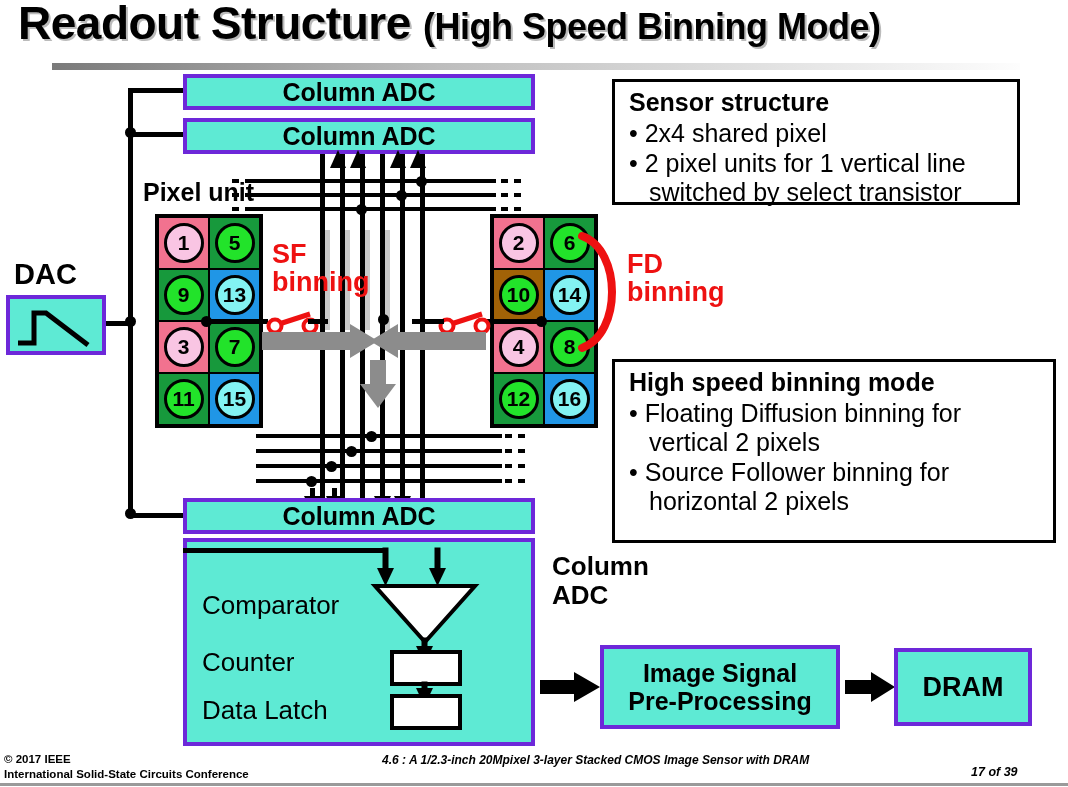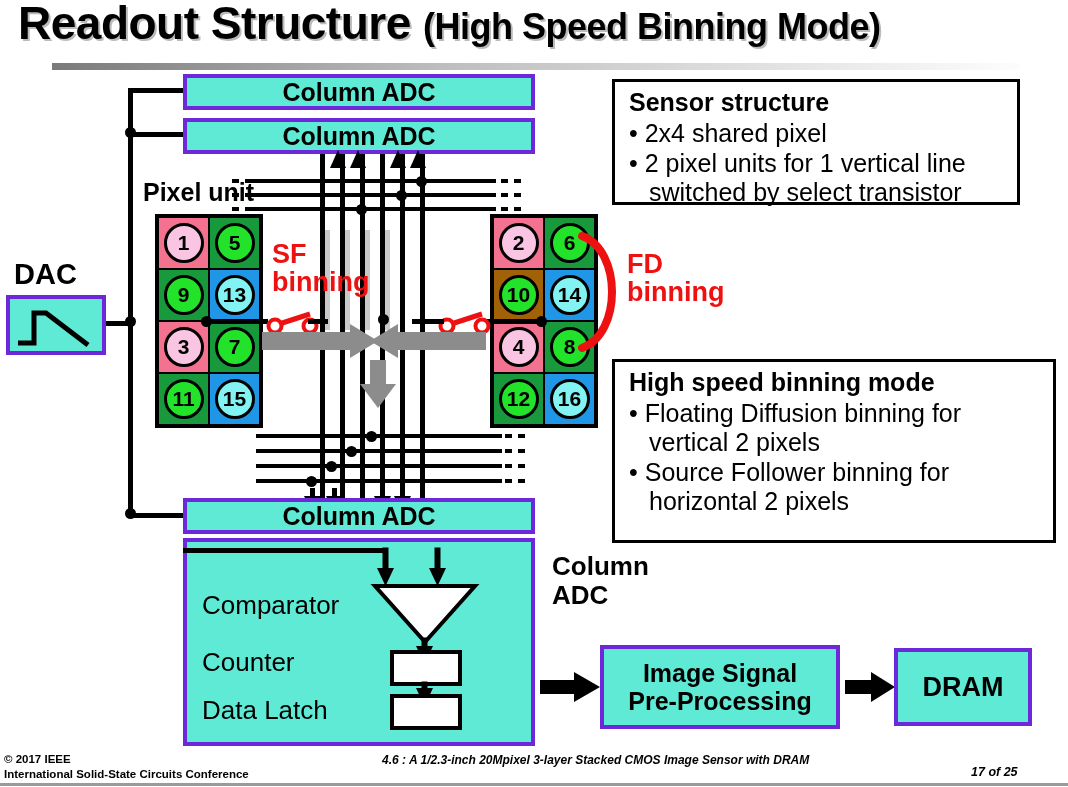--- a/index.html
+++ b/index.html
@@ -307,14 +307,14 @@
 </svg>
 <div class="abs box ctr" style="left:894px;top:648px;width:138px;height:78px;font-size:27px;font-weight:bold;">
   <span>DRAM</span>
 </div>
 
 <div class="abs ftl" style="left:4px;top:752px;">
   <div>© 2017 IEEE</div>
   <div>International Solid-State Circuits Conference</div>
 </div>
 <div class="abs ftc" style="left:382px;top:753px;">4.6 : A 1/2.3-inch 20Mpixel 3-layer Stacked CMOS Image Sensor with DRAM</div>
-<div class="abs ftr" style="left:971px;top:765px;">17 of 25</div>
+<div class="abs ftr" style="left:971px;top:765px;">17 of 39</div>
 <div class="abs" id="footline"></div>
 
 </body></html>

